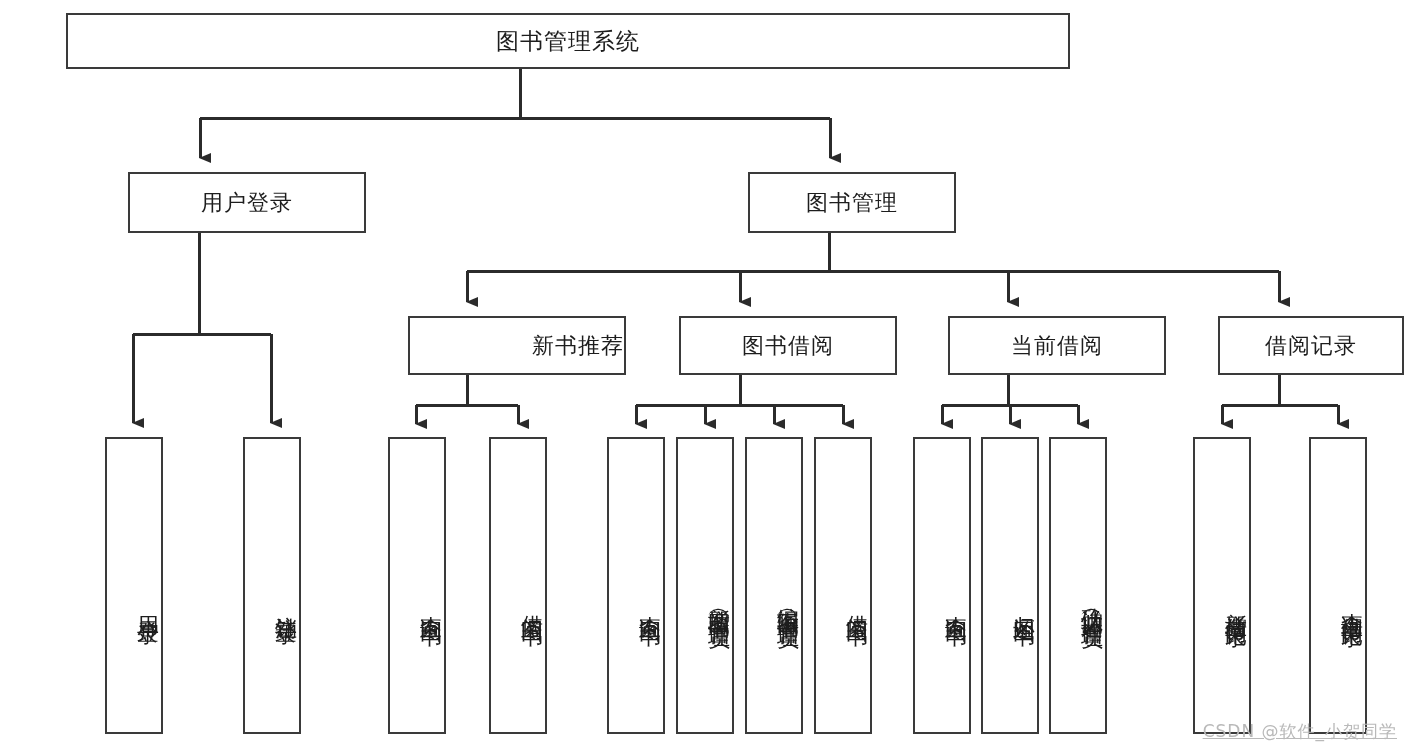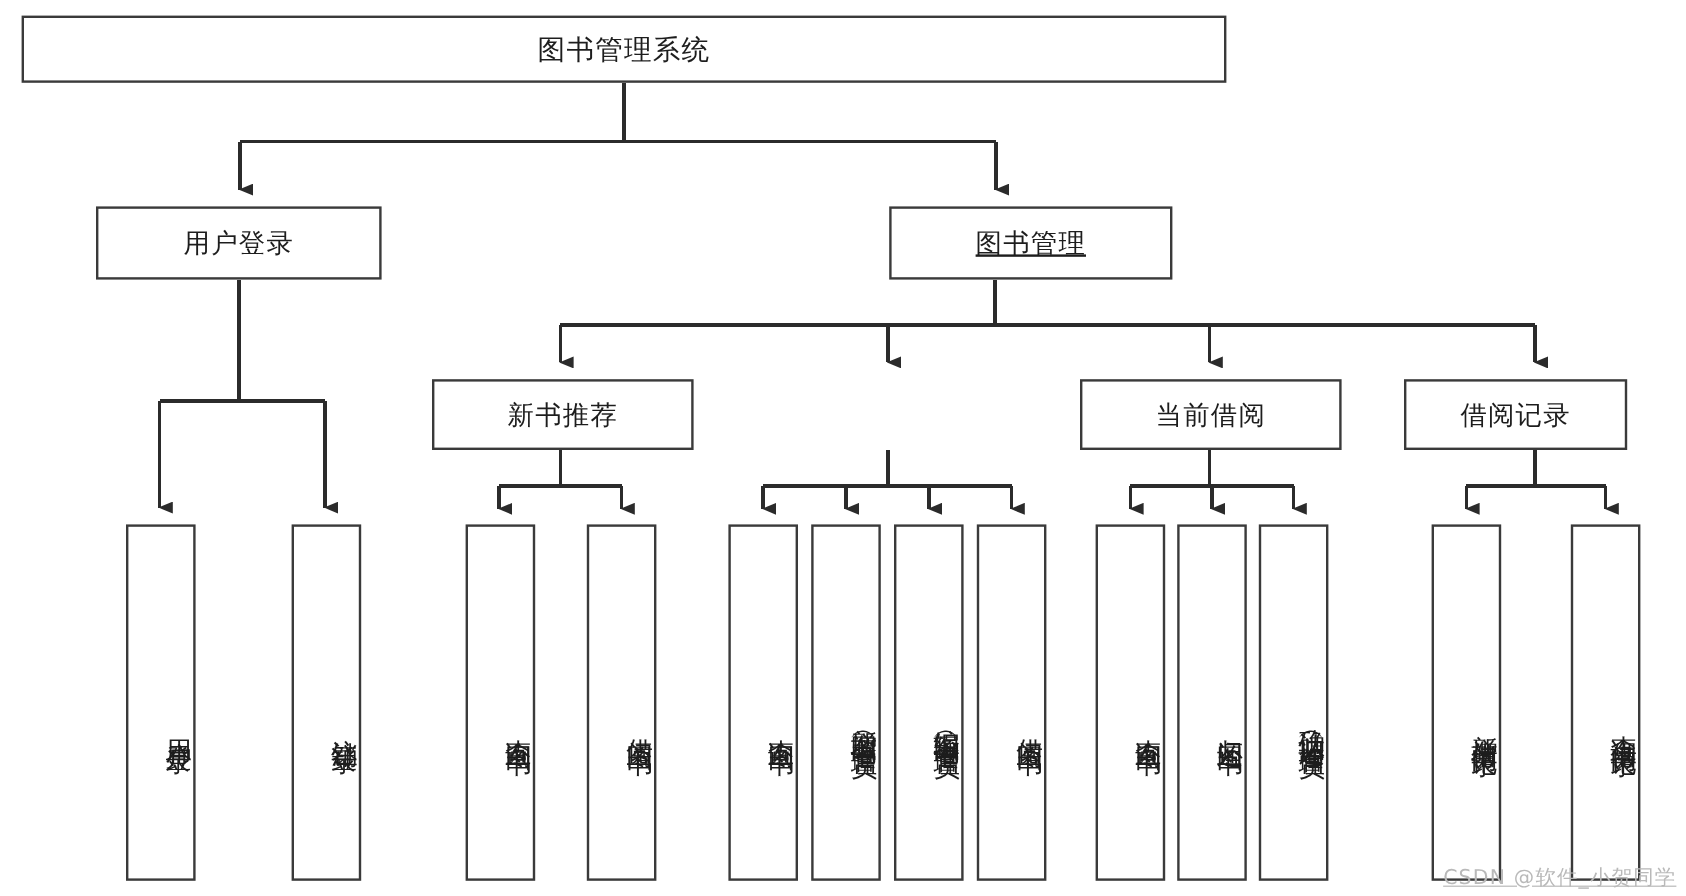--- a/index.html
+++ b/index.html
@@ -31,20 +31,21 @@
     background: #ffffff;
     border: 2.5px solid #3a3a3a;
     display: flex;
     align-items: center;
     justify-content: center;
     color: #1d1d1d;
   }
   .node.horiz {
     font-size: 22px;
     letter-spacing: 1px;
+    margin-left: 48px;
   }
   .node.root {
     font-size: 23px;
   }
   .node.vert {
     writing-mode: vertical-rl;
     text-orientation: upright;
     font-size: 22px;
     line-height: 1.18;
     letter-spacing: 3px;
@@ -124,26 +125,29 @@
     </g>
   </svg>
 
   <div class="node horiz root" style="left:18px; top:13px; width:1004px; height:56px;">
     <span>图书管理系统</span>
   </div>
 
   <div class="node horiz" style="left:80px; top:172px; width:238px; height:61px;">
     <span>用户登录</span>
   </div>
-  <div class="node horiz" style="left:741px; top:172px; width:236px; height:61px;text-decoration:underline;">
+  <div class="node horiz" style="left:700px; top:172px; width:208px; height:61px;">
     <span>图书管理</span>
   </div>
 
-  <div class="node horiz" style="left:360px; top:316px; width:218px; height:59px;">
+  <div class="node horiz" style="left:360px; top:316px; width:218px; height:59px;justify-content:flex-end;">
     <span>新书推荐</span>
+  </div>
+  <div class="node horiz" style="left:631px; top:316px; width:218px; height:59px;">
+    <span>图书借阅</span>
   </div>
   <div class="node horiz" style="left:900px; top:316px; width:218px; height:59px;">
     <span>当前借阅</span>
   </div>
   <div class="node horiz" style="left:1170px; top:316px; width:186px; height:59px;">
     <span>借阅记录</span>
   </div>
 
   <div class="node vert" style="left:105px; top:437px; width:58px; height:297px;">
     <span class="vlabel">用户登录</span>

